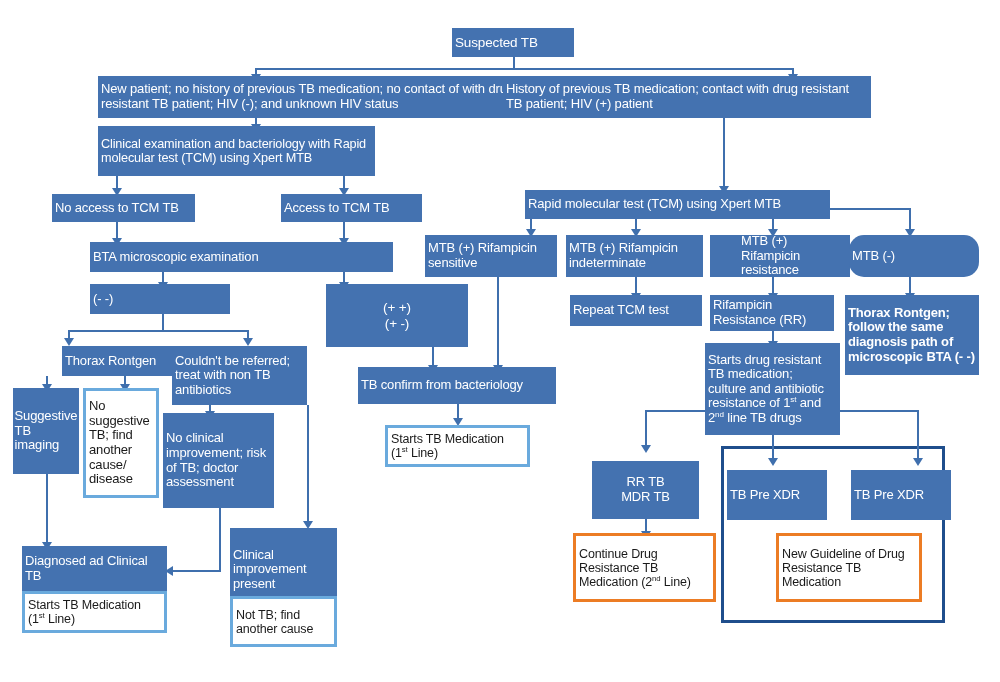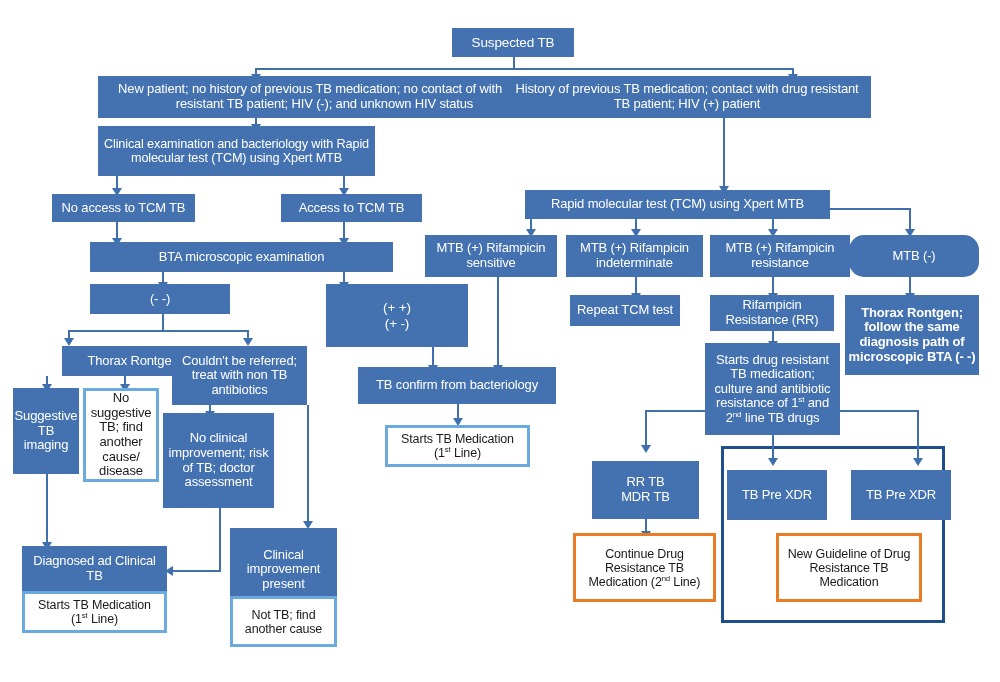--- a/index.html
+++ b/index.html
@@ -17,21 +17,21 @@
     background: #ffffff;
     overflow: hidden;
   }
   
   .node {
     position: absolute;
     box-sizing: border-box;
     display: flex;
     align-items: center;
     justify-content: center;
-    text-align: center;
+    text-align: left;
     line-height: 1.12;
     letter-spacing: -0.15px;
     z-index: 5;
   }
   .node .txt { display: block; width: 100%; padding: 0 3px; }
   
   .n-blue {
     background: #4472b0;
     color: #ffffff;
   }
@@ -228,21 +228,21 @@
   </div>
 
   <div class="node n-blue" style="left:172px; top:346px; width:135px; height:59px; font-size:13px;">
     <span class="txt">Couldn't be referred; treat with non TB antibiotics</span>
   </div>
 
   <div class="node n-blue" style="left:13px; top:388px; width:66px; height:86px; font-size:13px;">
     <span class="txt">Suggestive TB imaging</span>
   </div>
 
-  <div class="node n-white" style="left:83px; top:388px; width:76px; height:94px; font-size:13px;">
+  <div class="node n-white" style="left:83px; top:388px; width:76px; height:110px; font-size:13px;">
     <span class="txt">No suggestive TB; find another cause/ disease</span>
   </div>
 
   <div class="node n-blue" style="left:163px; top:413px; width:111px; height:95px; font-size:13px;">
     <span class="txt">No clinical improvement; risk of TB; doctor assessment</span>
   </div>
 
   <div class="node n-blue" style="left:230px; top:528px; width:107px; height:83px; font-size:13px;">
     <span class="txt">Clinical improvement present</span>
   </div>
@@ -278,29 +278,29 @@
   </div>
 
   <div class="node n-blue" style="left:425px; top:235px; width:132px; height:42px; font-size:13px;">
     <span class="txt">MTB (+) Rifampicin sensitive</span>
   </div>
 
   <div class="node n-blue" style="left:566px; top:235px; width:137px; height:42px; font-size:13px;">
     <span class="txt">MTB (+) Rifampicin indeterminate</span>
   </div>
 
-  <div class="node n-blue" style="left:710px; top:235px; width:140px; height:42px; font-size:13px;">
+  <div class="node n-blue" style="left:710px; top:235px; width:140px; height:42px; font-size:13px;padding-left:28px;">
     <span class="txt">MTB (+) Rifampicin resistance</span>
   </div>
 
   <div class="node n-blue" style="left:849px; top:235px; width:130px; height:42px; font-size:13px;border-radius:15px;">
     <span class="txt">MTB (-)</span>
   </div>
 
-  <div class="node n-blue" style="left:570px; top:295px; width:110px; height:31px; font-size:13px;">
+  <div class="node n-blue" style="left:570px; top:295px; width:132px; height:31px; font-size:13px;">
     <span class="txt">Repeat TCM test</span>
   </div>
 
   <div class="node n-blue" style="left:710px; top:295px; width:124px; height:36px; font-size:13px;">
     <span class="txt">Rifampicin Resistance (RR)</span>
   </div>
 
   <div class="node n-blue" style="left:845px; top:295px; width:134px; height:80px; font-size:13px;font-weight:bold;">
     <span class="txt">Thorax Rontgen; follow the same diagnosis path of microscopic BTA (- -)</span>
   </div>

